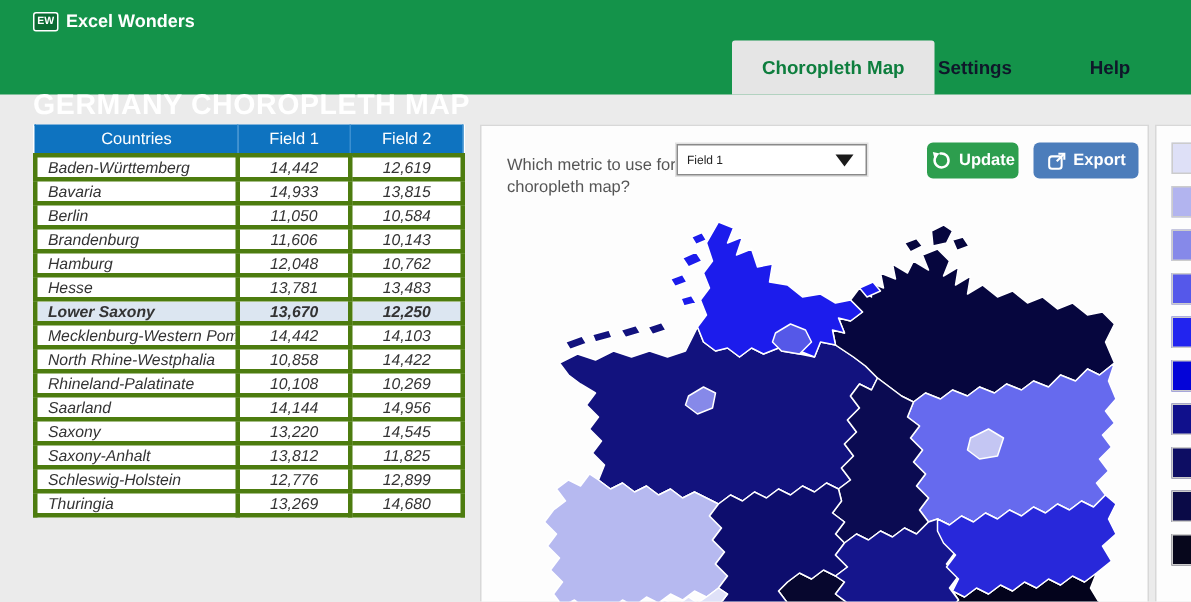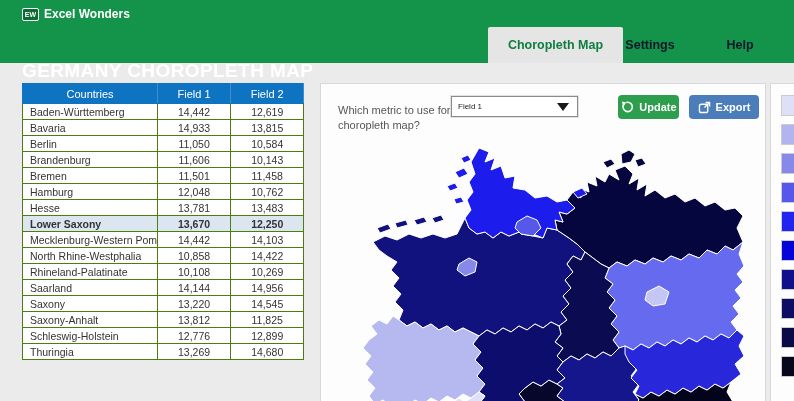--- a/index.html
+++ b/index.html
@@ -23,22 +23,22 @@
                 color:#0e7e3e; border-radius:2px 2px 0 0; }
   .tab.settings { left:605px; width:90px; }
   .tab.help { left:705px; width:70px;text-align:center; }
 
   
   .data-table { position:absolute; left:22px; top:83px; width:276px;
                 border-collapse:collapse; background:#ffffff; font-size:10.5px; color:#333; }
   .data-table th { background:var(--table-header-blue,#0e73c0); color:#ffffff;
                    font-size:11px; font-weight:normal; height:20px;
                    border:1px solid #0e73c0; border-right:1px solid #3b8fd0; }
-  .data-table td { border:1px solid #4d7c0f; height:16px; padding:0 20px;
-                   white-space:nowrap; overflow:hidden; background:#fff; }
+  .data-table td { border:3px solid #4d7c0f; height:16px; padding:0 20px;
+                   white-space:nowrap; overflow:hidden; background:#fff;font-style:italic; }
   .data-table td:first-child { width:135px; max-width:135px; padding-left:7px; }
   .data-table td.num, .data-table th.c1 { width:70px; text-align:center; }
   .data-table th.c2 { width:55px; text-align:center; }
   .data-table tr.selected td { background:var(--row-highlight,#dce6f1); font-weight:bold; }
 
   
   .panel { position:absolute; left:320px; top:83px; width:446px; height:340px;
            background:var(--panel-bg,#fdfdfd); border:1px solid #d8d8d8; overflow:hidden; }
   .metric-label { position:absolute; left:17px; top:19px; width:116px;
                   font-size:11px; line-height:1.35; color:#555; }
@@ -101,25 +101,20 @@
         </tr>
         <tr>
           <td>Berlin</td>
           <td class="num">11,050</td>
           <td class="num">10,584</td>
         </tr>
         <tr>
           <td>Brandenburg</td>
           <td class="num">11,606</td>
           <td class="num">10,143</td>
-        </tr>
-        <tr>
-          <td>Bremen</td>
-          <td class="num">11,501</td>
-          <td class="num">11,458</td>
         </tr>
         <tr>
           <td>Hamburg</td>
           <td class="num">12,048</td>
           <td class="num">10,762</td>
         </tr>
         <tr>
           <td>Hesse</td>
           <td class="num">13,781</td>
           <td class="num">13,483</td>

